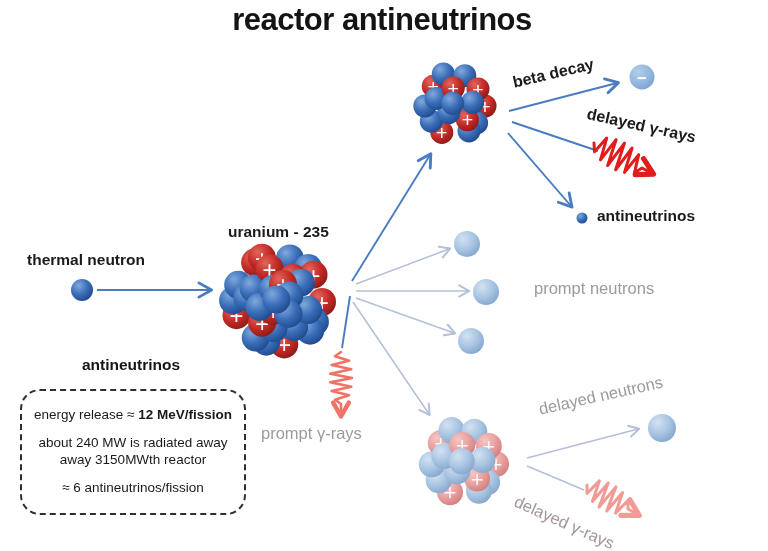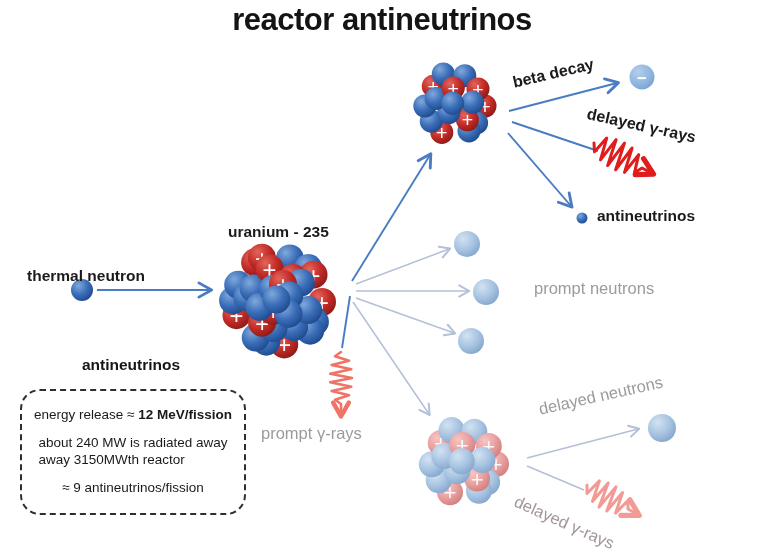--- a/index.html
+++ b/index.html
@@ -9,21 +9,21 @@
   .title{position:absolute;left:0;top:2px;width:764px;text-align:center;
          font-size:31px;font-weight:700;color:#141414;letter-spacing:-0.5px;}
   .lbl{position:absolute;white-space:nowrap;font-size:15.5px;font-weight:600;color:#1b1b1b;
        transform-origin:0 0;}
   .lbl.big{font-size:16px;}
   .gray{color:#9b9b9b;font-weight:400;font-size:16.5px;}
   .pinkgray{color:#a39597;font-weight:400;font-size:16.5px;}
   .infobox{position:absolute;left:20px;top:389px;width:222px;height:122px;
            border:2px dashed #2e2e2e;border-radius:20px;
            display:flex;flex-direction:column;justify-content:center;align-items:center;
-           gap:11px;font-size:13.5px;color:#1a1a1a;line-height:1.25;}
+           gap:11px;text-align:center;font-size:13.5px;color:#1a1a1a;line-height:1.25;}
   .infobox b{font-weight:700;}
   .box-heading{position:absolute;left:20px;top:356px;width:222px;text-align:center;
                font-size:15.5px;font-weight:600;color:#161616;}
 </style>
 </head>
 <body>
 
 <div id="stage">
 
   <svg id="gfx" width="768" height="551" viewBox="0 0 768 551">
@@ -192,25 +192,25 @@
     <circle cx="642" cy="77" r="12.5" fill="url(#gEBlue)"></circle>
     <text x="642" y="78.5" text-anchor="middle" dominant-baseline="central" fill="#ffffff" font-family="Liberation Sans, sans-serif" font-size="17" font-weight="700">−</text>
   </svg>
 
   <div class="title">reactor antineutrinos</div>
 
   <div class="lbl big" style="left:511px;top:74px;transform:rotate(-13deg);">beta decay</div>
   <div class="lbl big" style="left:589px;top:105px;transform:rotate(12.5deg);">delayed γ-rays</div>
   <div class="lbl" style="left:597px;top:207px;">antineutrinos</div>
   <div class="lbl" style="left:228px;top:223px;">uranium - 235</div>
-  <div class="lbl" style="left:27px;top:251px;margin-top:16px;">thermal neutron</div>
+  <div class="lbl" style="left:27px;top:251px;">thermal neutron</div>
   <div class="lbl gray" style="left:534px;top:279px;">prompt neutrons</div>
   <div class="lbl gray" style="left:261px;top:424px;">prompt γ-rays</div>
   <div class="lbl gray" style="left:537px;top:400px;transform:rotate(-12.5deg);">delayed neutrons</div>
   <div class="lbl pinkgray" style="left:519px;top:492px;transform:rotate(24deg);">delayed γ-rays</div>
 
   <div class="box-heading">antineutrinos</div>
   <div class="infobox">
     <div><span>energy release ≈ </span><b>12 MeV/fission</b></div>
     <div><span>about 240 MW is radiated away</span><br><span>away 3150MWth reactor</span></div>
-    <div>≈ 9 antineutrinos/fission</div>
+    <div>≈ 6 antineutrinos/fission</div>
   </div>
 </div>
 
 </body></html>

